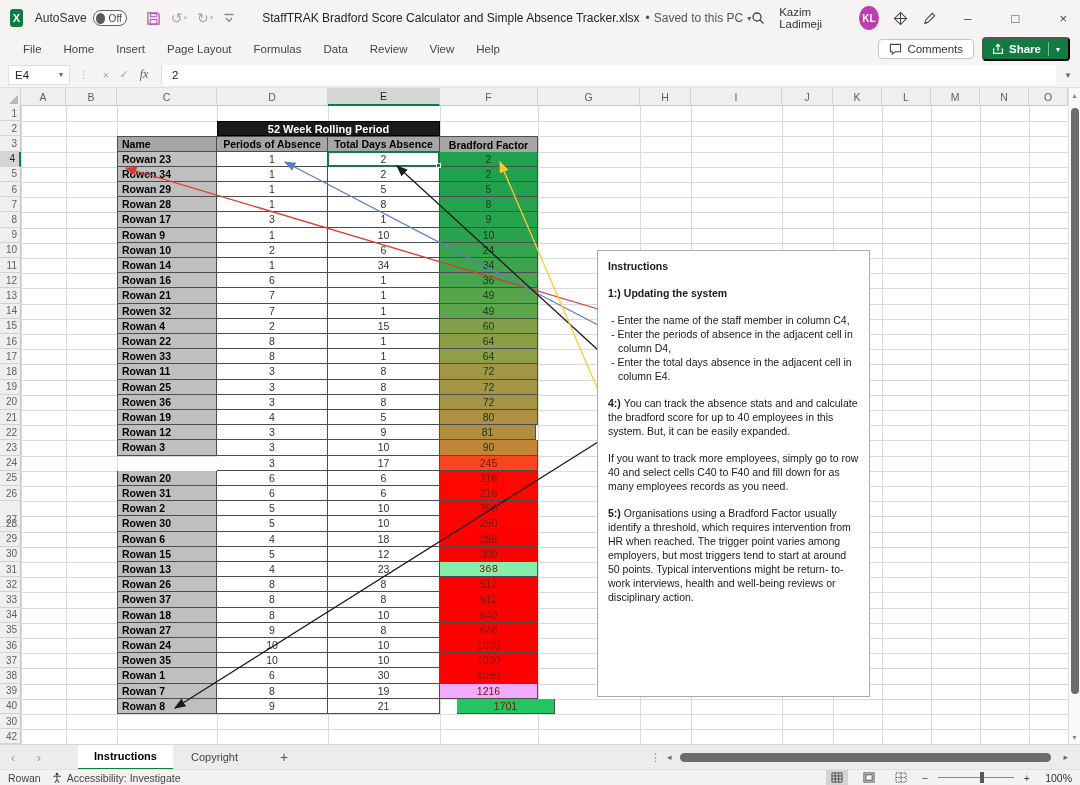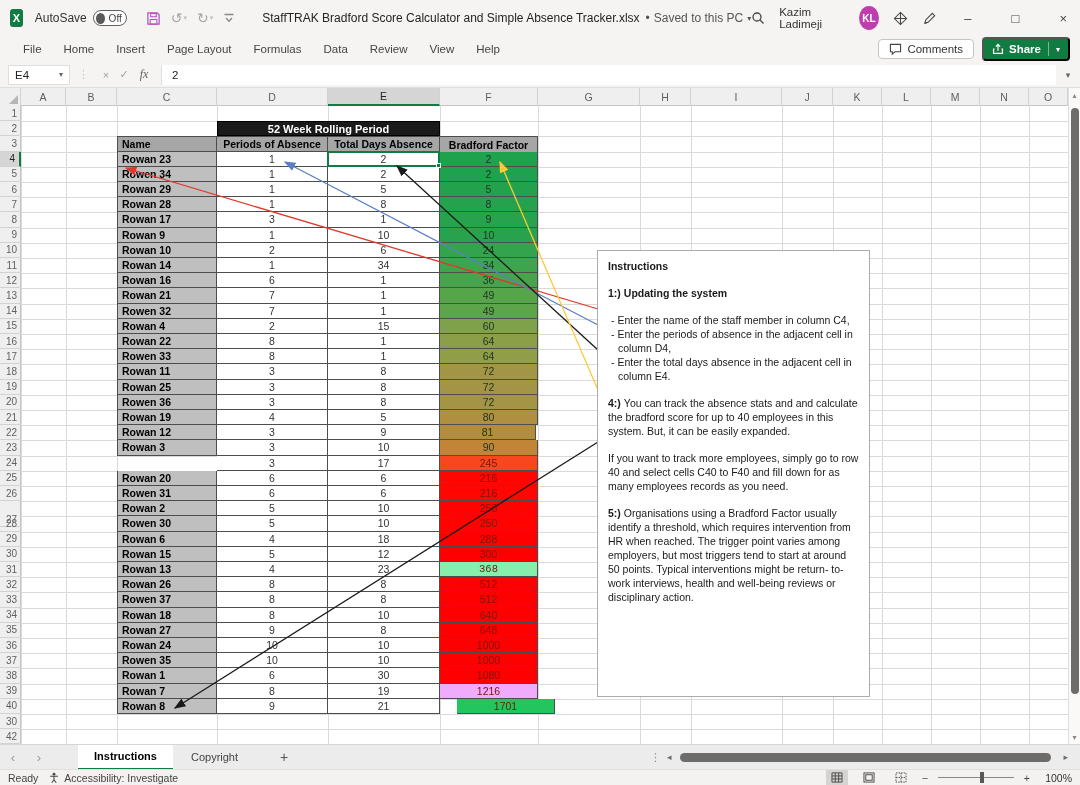--- a/index.html
+++ b/index.html
@@ -584,21 +584,21 @@
       <span class="hs-arrow">◂</span>
       <div class="hs-track">
         <div class="hs-thumb"></div>
       </div>
       <span class="hs-arrow">▸</span>
     </div>
   </div>
 
   <div class="statusbar">
     <div class="sb-left">
-      <span>Ready</span>
+      <span>Rowan</span>
       <span style="display:flex;align-items:center;gap:4px;">
         <svg class="ic" width="12" height="12" viewBox="0 0 14 14">
           <circle cx="7" cy="2.6" r="1.6" fill="#444"></circle>
           <path d="M2.5 5 h9 M7 5 v4 M7 9 l-2.6 3.6 M7 9 l2.6 3.6" fill="none" stroke="#444" stroke-width="1.2"></path>
         </svg>
         <span>Accessibility: Investigate</span>
       </span>
     </div>
     <div class="sb-right">
       <span class="viewbtn active">

